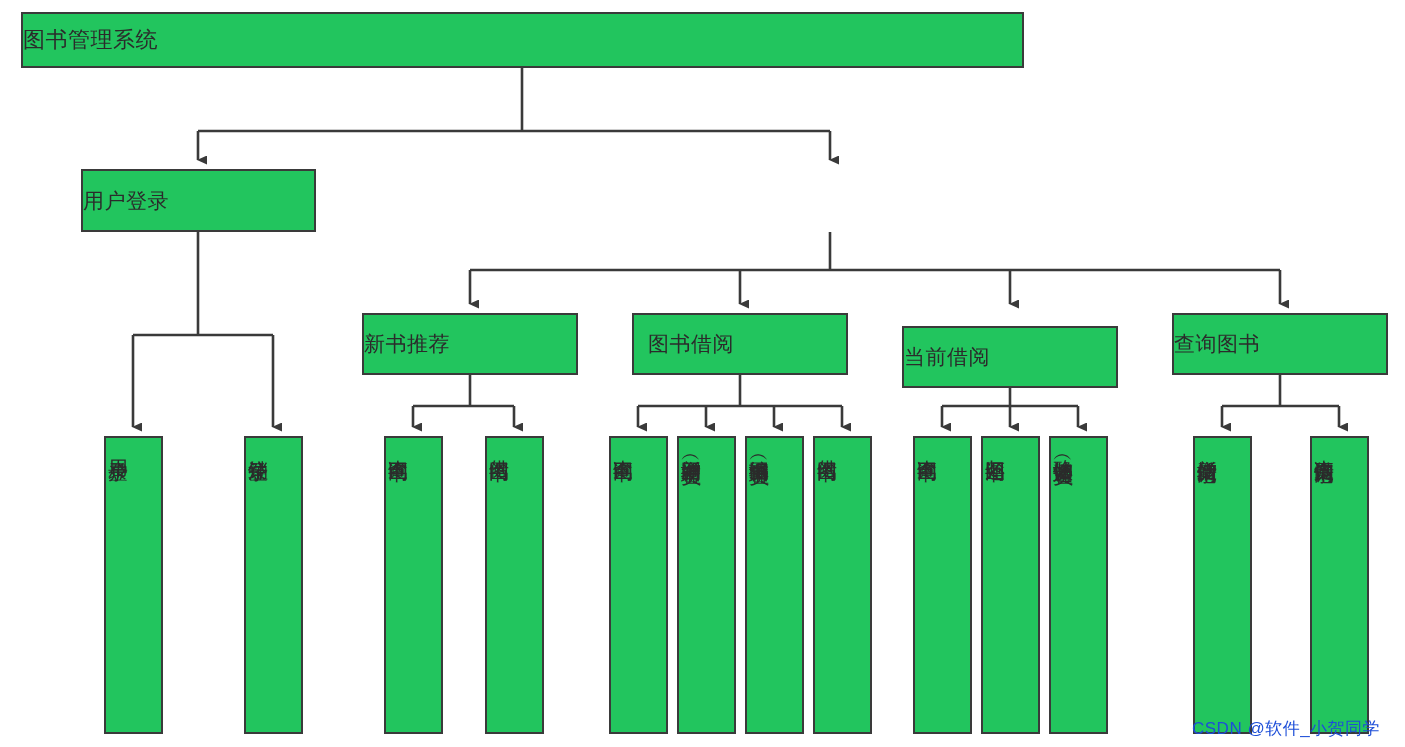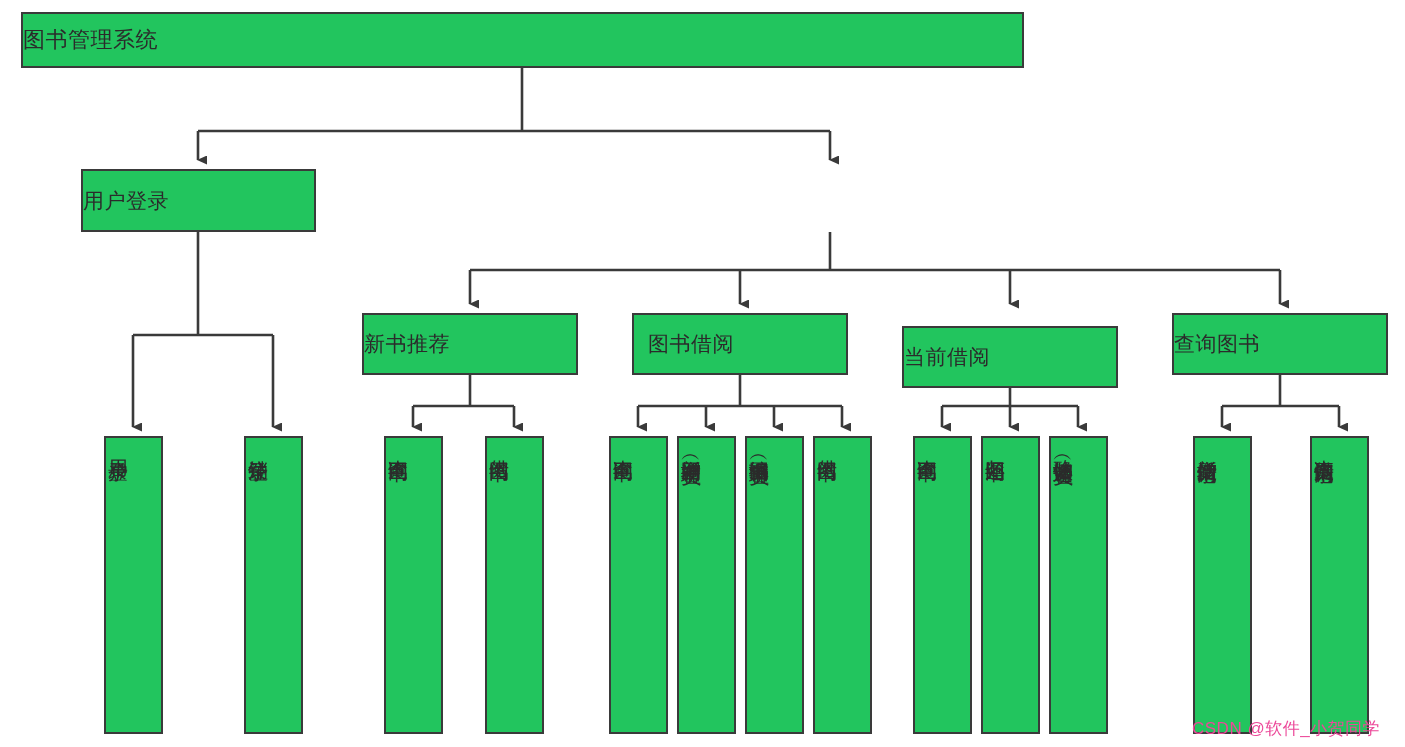--- a/index.html
+++ b/index.html
@@ -53,21 +53,21 @@
     line-height: 1.18;
     writing-mode: vertical-rl;
     text-orientation: upright;
     letter-spacing: 1px;
     white-space: nowrap;
     display: block;
   }
   .watermark {
     position: absolute;
     font-size: 17px;
-    color: #ec4899;
+    color: #1d4ed8;
     white-space: nowrap;
     letter-spacing: 0.5px;
     pointer-events: none;
   }
 </style>
 </head>
 <body>
 
 <div id="diagram-canvas">
 

